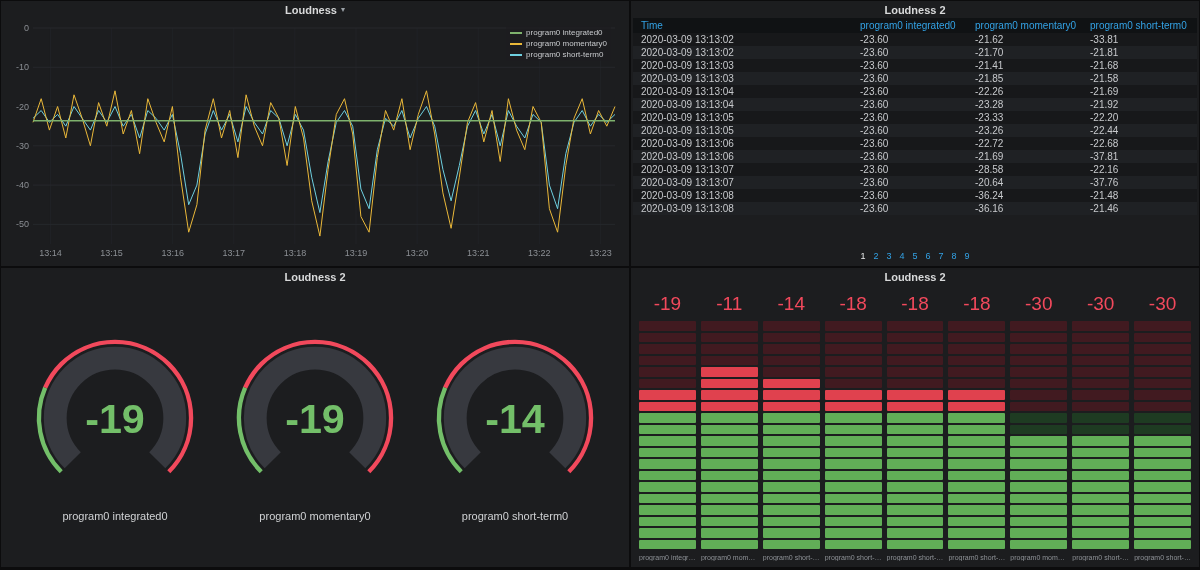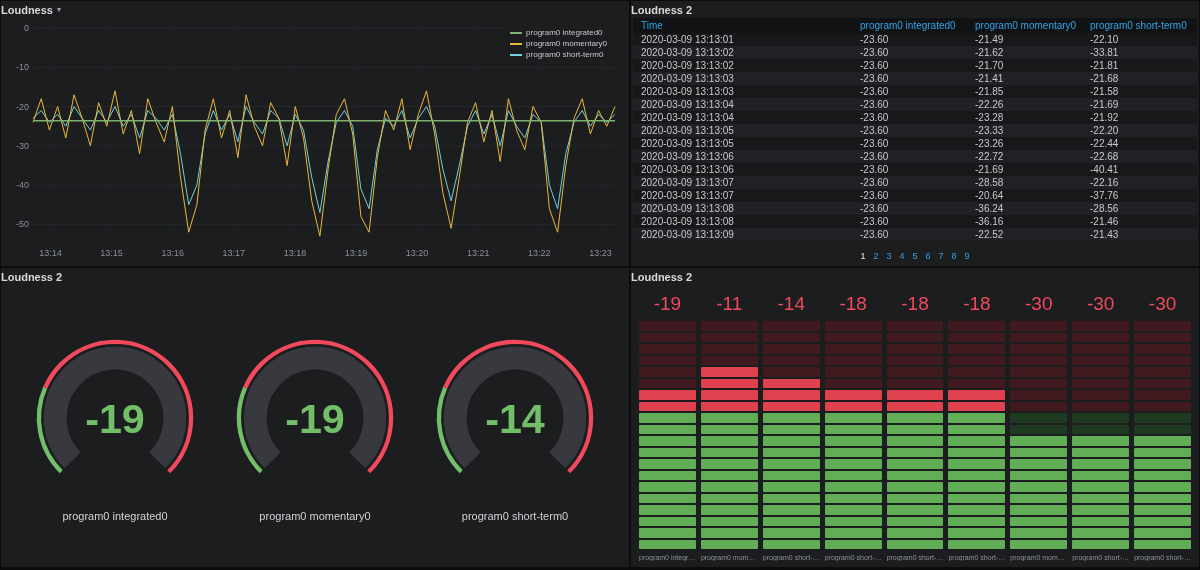--- a/index.html
+++ b/index.html
@@ -1,20 +1,20 @@
 <!DOCTYPE html>
 <html><head>
 <meta charset="utf-8">
 <style>
   html,body{margin:0;padding:0;background:#0c0c0d;width:1200px;height:570px;overflow:hidden;
     font-family:"Liberation Sans",sans-serif;}
   .dashboard{display:grid;grid-template-columns:628px 568px;grid-template-rows:265px 299px;
     gap:2px;padding:1px;box-sizing:border-box;width:1200px;height:570px;}
   .panel{background:#1c1d1f;display:flex;flex-direction:column;overflow:hidden;position:relative;}
-  .panel-header{height:17px;flex:0 0 auto;display:flex;align-items:center;gap:4px;cursor:pointer;}
+  .panel-header{height:17px;flex:0 0 auto;display:flex;align-items:center;justify-content:center;gap:4px;cursor:pointer;}
   .panel-title{font-size:11px;font-weight:bold;color:#d8d9da;}
   .caret{font-size:8px;color:#9aa0a6;line-height:1;}
 
   
   .ts-body{flex:1;position:relative;padding:2px 4px;}
   .ts-legend{position:absolute;top:8px;right:18px;display:flex;flex-direction:column;gap:2px;background:rgba(28,29,31,.6);padding:2px 4px;}
   .legend-item{display:flex;align-items:center;gap:4px;font-size:8px;color:#c7c9cc;cursor:pointer;}
   .sw{width:12px;height:2px;display:inline-block;}
 
   
@@ -118,26 +118,20 @@
           <thead>
             <tr>
               <th>Time</th>
               <th>program0 integrated0</th>
               <th>program0 momentary0</th>
               <th>program0 short-term0</th>
             </tr>
           </thead>
           <tbody>
             <tr>
-              <td>2020-03-09 13:13:01</td>
-              <td>-23.60</td>
-              <td>-21.49</td>
-              <td>-22.10</td>
-            </tr>
-            <tr>
               <td>2020-03-09 13:13:02</td>
               <td>-23.60</td>
               <td>-21.62</td>
               <td>-33.81</td>
             </tr>
             <tr>
               <td>2020-03-09 13:13:02</td>
               <td>-23.60</td>
               <td>-21.70</td>
               <td>-21.81</td>
@@ -181,51 +175,45 @@
             <tr>
               <td>2020-03-09 13:13:06</td>
               <td>-23.60</td>
               <td>-22.72</td>
               <td>-22.68</td>
             </tr>
             <tr>
               <td>2020-03-09 13:13:06</td>
               <td>-23.60</td>
               <td>-21.69</td>
-              <td>-40.41</td>
+              <td>-37.81</td>
             </tr>
             <tr>
               <td>2020-03-09 13:13:07</td>
               <td>-23.60</td>
               <td>-28.58</td>
               <td>-22.16</td>
             </tr>
             <tr>
               <td>2020-03-09 13:13:07</td>
               <td>-23.60</td>
               <td>-20.64</td>
               <td>-37.76</td>
             </tr>
             <tr>
               <td>2020-03-09 13:13:08</td>
               <td>-23.60</td>
               <td>-36.24</td>
-              <td>-28.56</td>
+              <td>-21.48</td>
             </tr>
             <tr>
               <td>2020-03-09 13:13:08</td>
               <td>-23.60</td>
               <td>-36.16</td>
               <td>-21.46</td>
-            </tr>
-            <tr>
-              <td>2020-03-09 13:13:09</td>
-              <td>-23.60</td>
-              <td>-22.52</td>
-              <td>-21.43</td>
             </tr>
           </tbody>
         </table>
     </div>
     <div id="pagination" class="pagination">
         <span class="page current">1</span>
         <span class="page">2</span>
         <span class="page">3</span>
         <span class="page">4</span>
         <span class="page">5</span>

